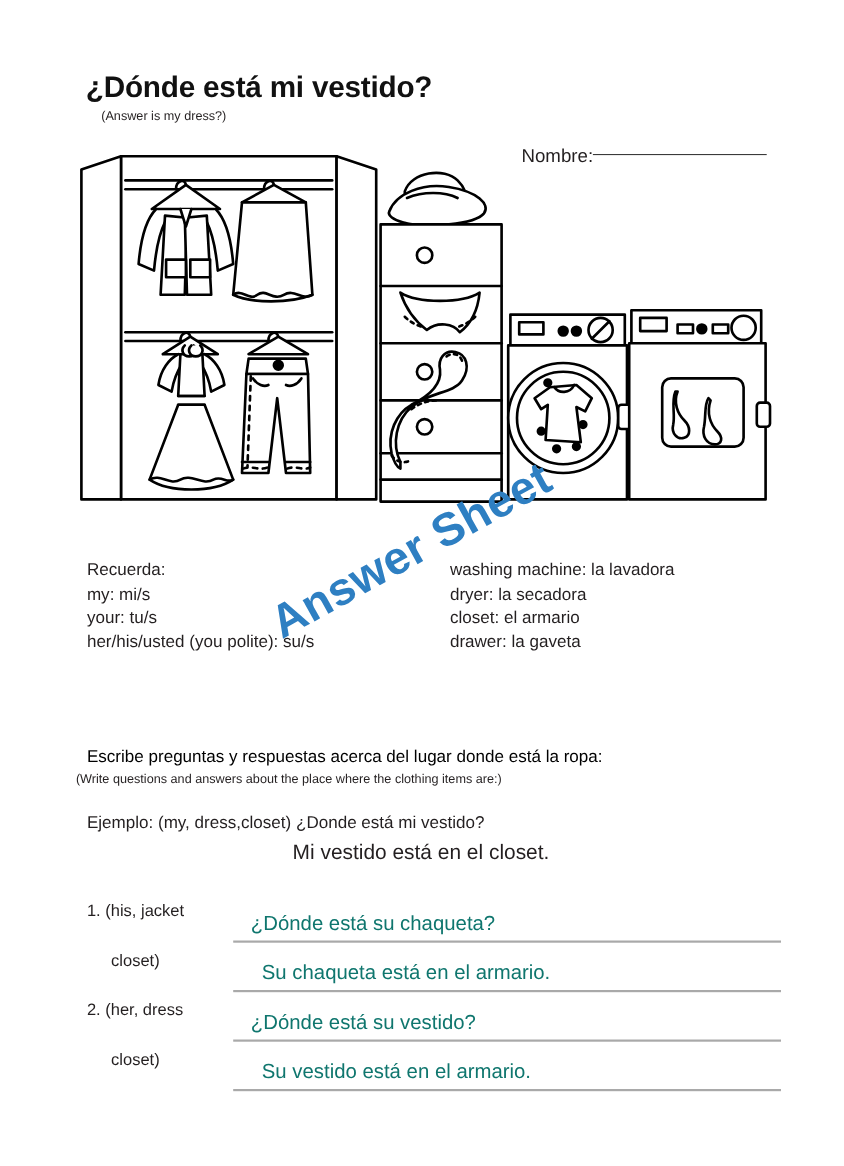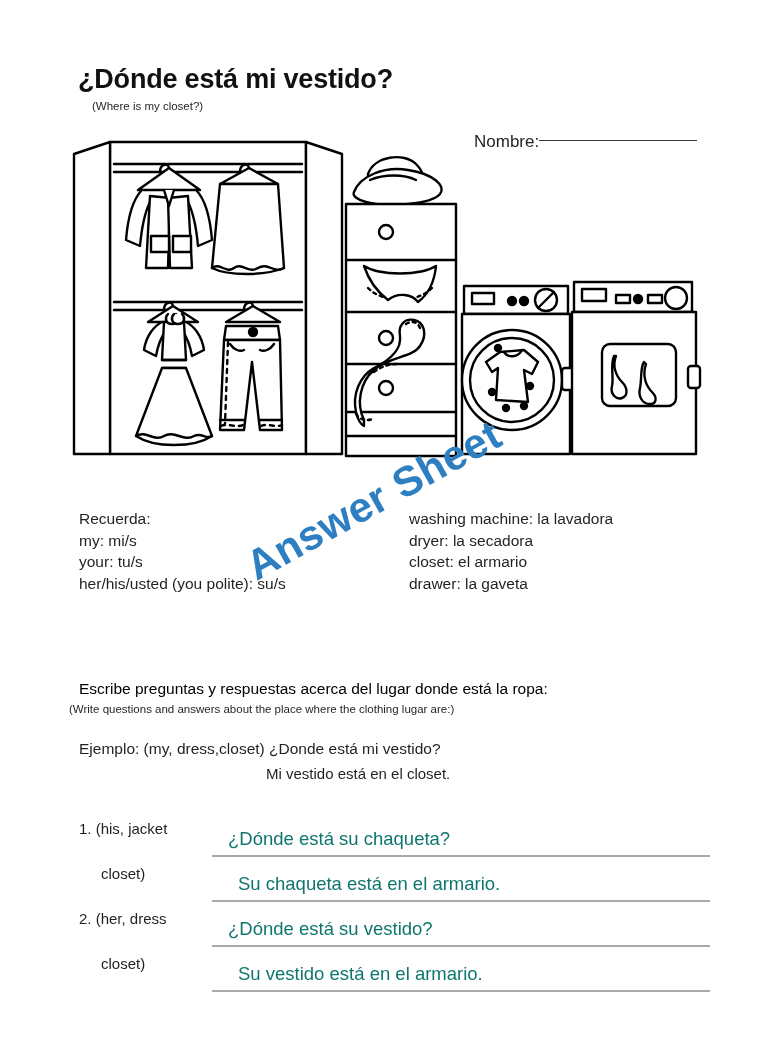--- a/index.html
+++ b/index.html
@@ -129,21 +129,21 @@
     left: 79px;
     top: 740px;
     font-size: 15.5px;
     color: #231f20;
     white-space: nowrap;
   }
   .example-a {
     position: absolute;
     left: 266px;
     top: 765px;
-    font-size: 15px;
+    font-size: 19px;
     color: #231f20;
     white-space: nowrap;
   }
 
   
   .item {
     position: absolute;
     left: 0;
     width: 767px;
   }
@@ -190,21 +190,21 @@
     height: 0;
     border-bottom: 2px solid #a9a9a9;
   }
 </style>
 </head>
 <body>
 
 <div class="page">
 
   <div class="title">¿Dónde está mi vestido?</div>
-  <div class="subtitle">(Where is my closet?)</div>
+  <div class="subtitle">(Answer is my dress?)</div>
 
   <div class="nombre-wrap">
     <span class="nombre-label">Nombre:</span>
     <span class="nombre-line"></span>
   </div>
 
   <div class="illustration">
     <svg width="640" height="330" viewBox="0 0 640 330" fill="none" stroke="#000000" stroke-width="2.4" stroke-linecap="round" stroke-linejoin="round">
 
       <g>
@@ -365,21 +365,21 @@
   </div>
 
   <div class="vocab right">
     <div>washing machine: la lavadora</div>
     <div>dryer: la secadora</div>
     <div>closet: el armario</div>
     <div>drawer: la gaveta</div>
   </div>
 
   <div class="instr-es">Escribe preguntas y respuestas acerca del lugar donde está la ropa:</div>
-  <div class="instr-en">(Write questions and answers about the place where the clothing lugar are:)</div>
+  <div class="instr-en">(Write questions and answers about the place where the clothing items are:)</div>
   <div class="example-q">Ejemplo:  (my, dress,closet)   ¿Donde está mi vestido?</div>
   <div class="example-a">Mi vestido está en el closet.</div>
 
   <div class="item item-1">
     <div class="item-num">
       <span>1.</span>
       <span>(his, jacket</span>
       <span class="l2">closet)</span>
     </div>
     <div class="ans-block">

